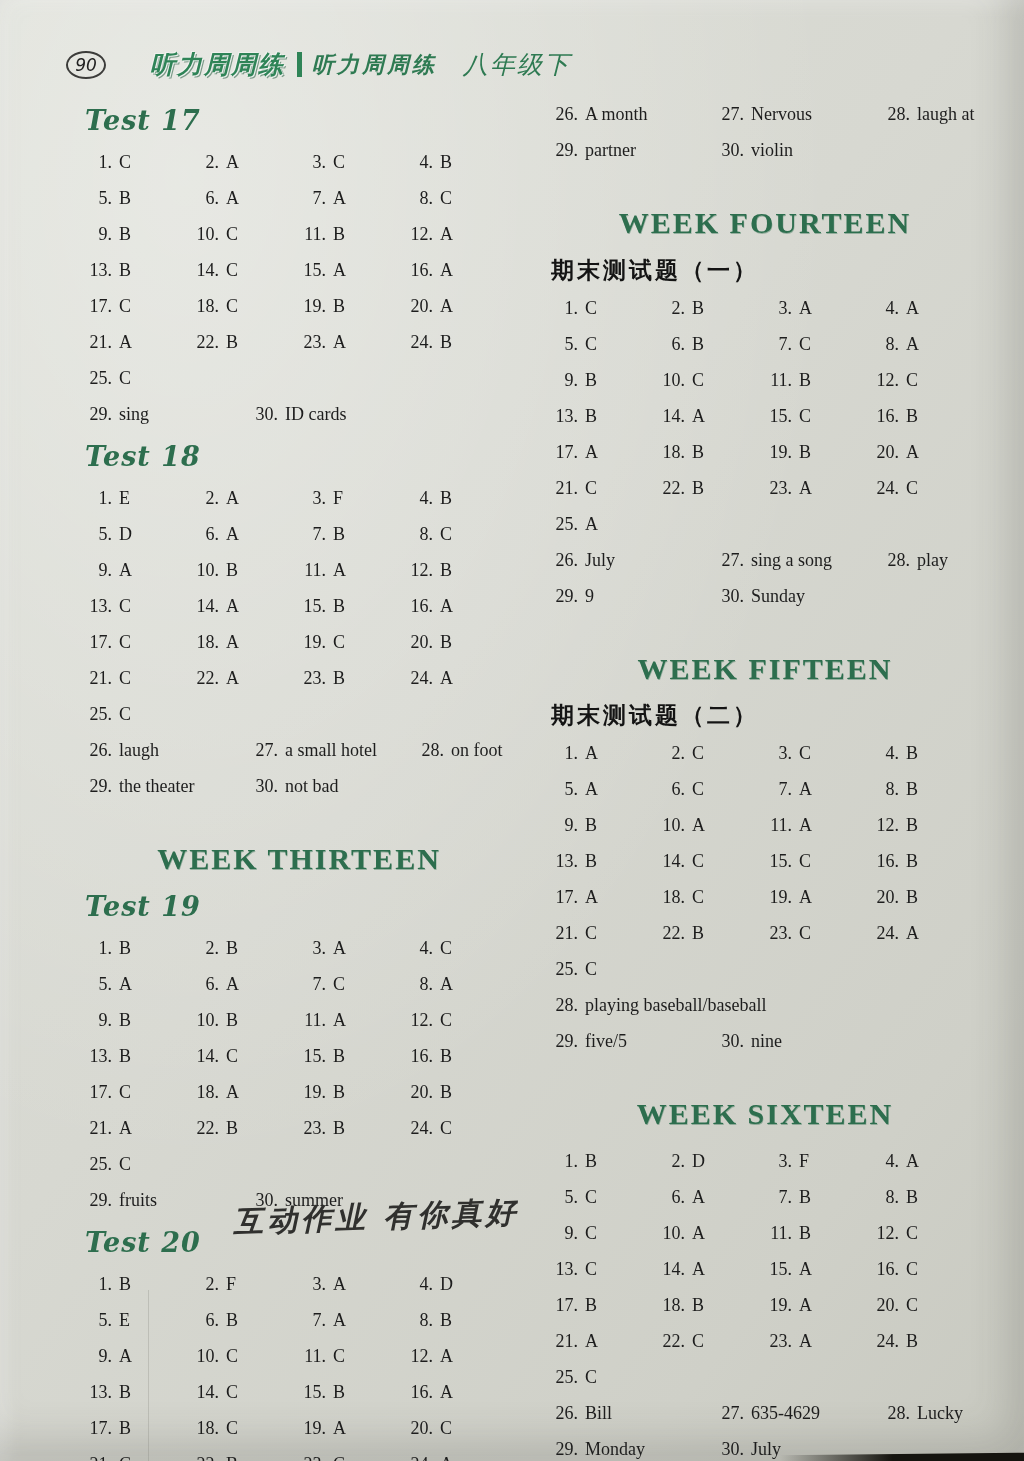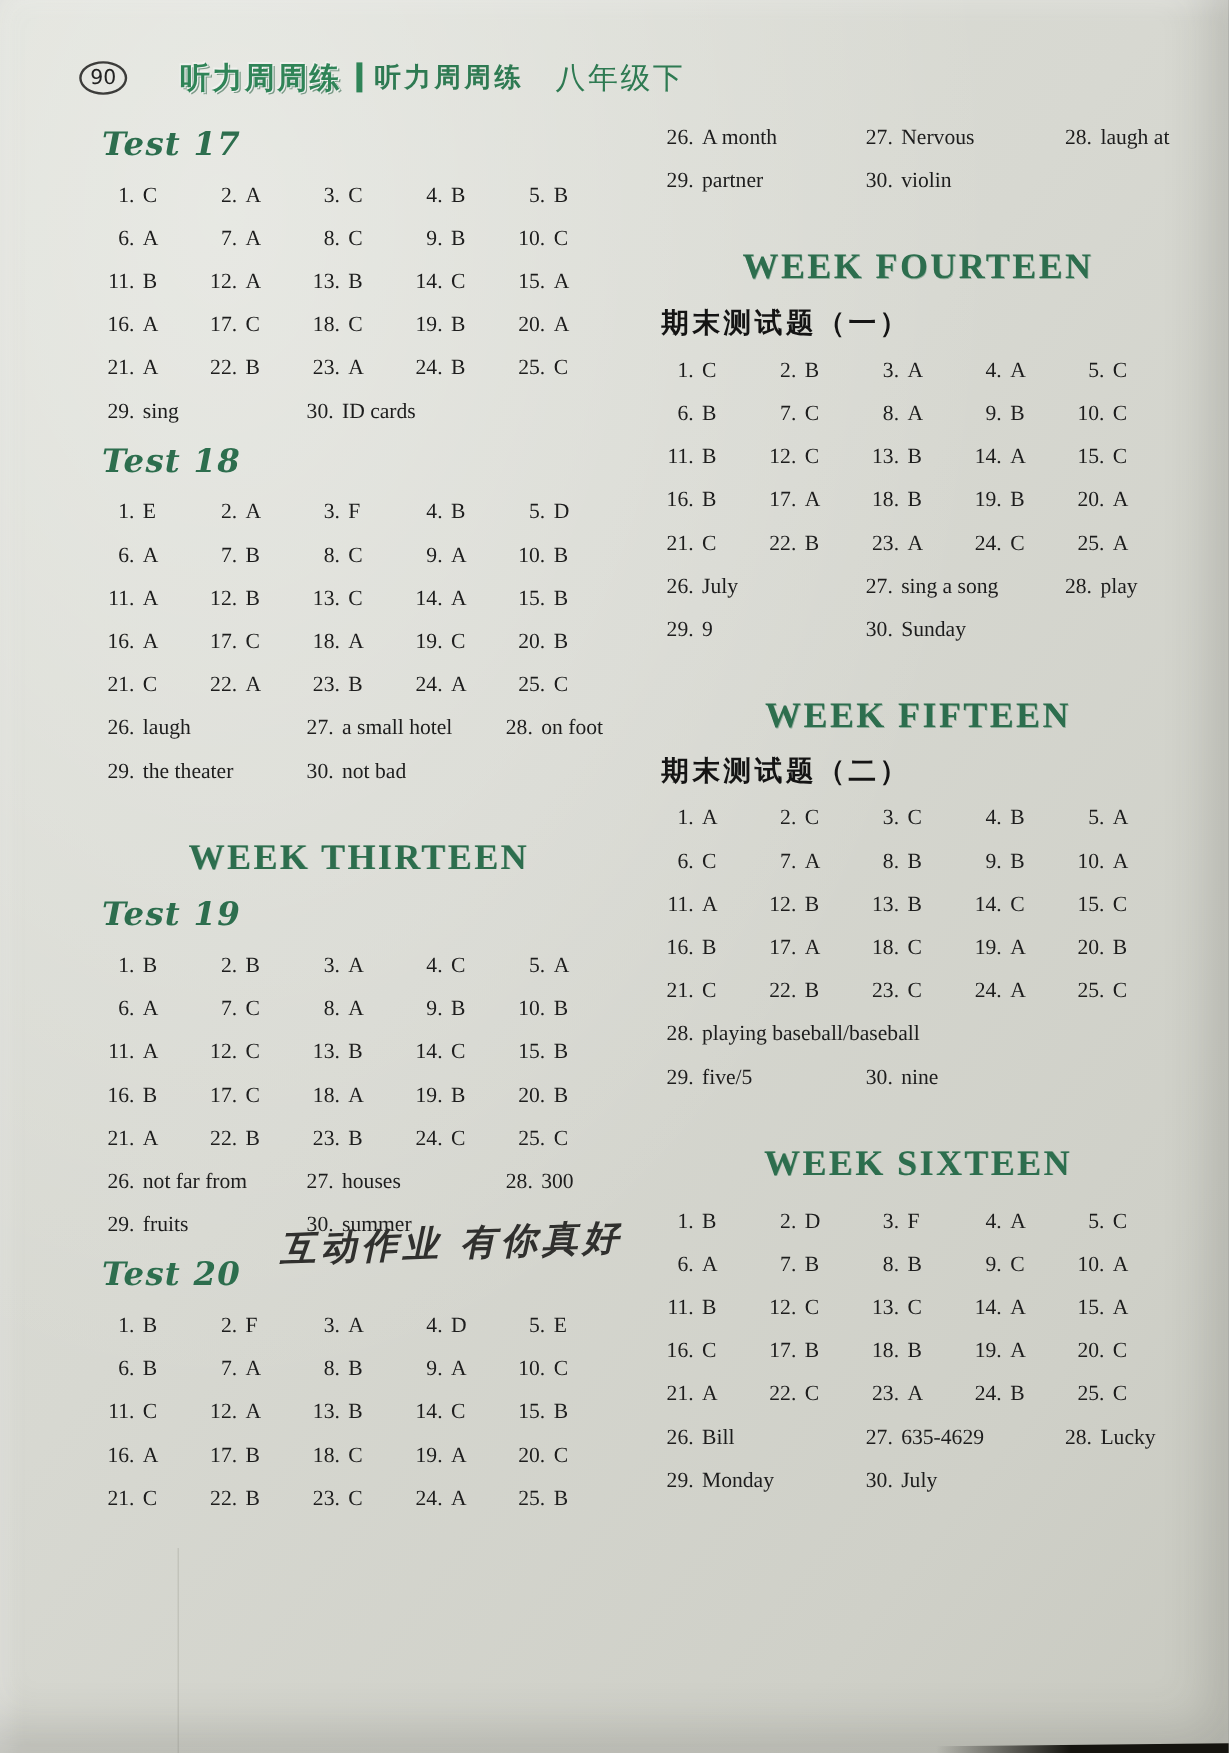--- a/index.html
+++ b/index.html
@@ -24,20 +24,21 @@
   .faint-left-line{
     position:absolute;left:148px;top:1290px;width:1px;height:171px;
     background:rgba(120,120,112,0.25);
   }
 
   
   .hdr{
     position:absolute;left:66px;top:48px;right:40px;
     display:flex;align-items:center;
     font-family:"DejaVu Sans", sans-serif;
+    font-style:italic;
   }
   .pagenum-oval{
     width:36px;height:24px;border:2px solid #3c3c3a;border-radius:50%;
     display:flex;align-items:center;justify-content:center;
     font-size:17px;color:#222;background:transparent;flex:none;
   }
   .brand{
     margin-left:44px;
     font-size:25px;font-weight:bold;color:#2f8457;letter-spacing:2px;
     text-shadow:1px 1px 0 rgba(255,255,255,0.85), -1px -1px 0 rgba(255,255,255,0.4), 2px 2px 0 rgba(35,90,60,0.55);
@@ -75,21 +76,21 @@
   }
   .handwriting{
     position:absolute;left:148px;top:-26px;
     font-family:"DejaVu Sans", sans-serif;
     font-style:italic;font-weight:bold;
     font-size:30px;color:#30302e;
     letter-spacing:4px;white-space:nowrap;
     transform:rotate(-2deg);
   }
 
-  .answers-grid{display:grid;grid-template-columns:repeat(5,1fr);}
+  .answers-grid{display:grid;grid-template-columns:repeat(4,1fr);}
   .q{line-height:36px;font-size:18px;white-space:nowrap;}
   .qn{display:inline-block;min-width:27px;text-align:right;margin-right:7px;}
   .extras-block{}
   .extras-row{display:grid;grid-template-columns:166px 166px 1fr;line-height:36px;font-size:18px;}
   .extra-item{white-space:nowrap;}
 </style>
 </head>
 <body>
 
 <div class="page">
@@ -201,25 +202,20 @@
         <span class="q"><span class="qn">19.</span><span class="qa">B</span></span>
         <span class="q"><span class="qn">20.</span><span class="qa">B</span></span>
         <span class="q"><span class="qn">21.</span><span class="qa">A</span></span>
         <span class="q"><span class="qn">22.</span><span class="qa">B</span></span>
         <span class="q"><span class="qn">23.</span><span class="qa">B</span></span>
         <span class="q"><span class="qn">24.</span><span class="qa">C</span></span>
         <span class="q"><span class="qn">25.</span><span class="qa">C</span></span>
       </div>
       <div class="extras-block">
         <div class="extras-row">
-          <span class="extra-item"><span class="qn">26.</span><span class="qa">not far from</span></span>
-          <span class="extra-item"><span class="qn">27.</span><span class="qa">houses</span></span>
-          <span class="extra-item"><span class="qn">28.</span><span class="qa">300</span></span>
-        </div>
-        <div class="extras-row">
           <span class="extra-item"><span class="qn">29.</span><span class="qa">fruits</span></span>
           <span class="extra-item"><span class="qn">30.</span><span class="qa">summer</span></span>
         </div>
       </div>
       <div class="test-label"><span>Test 20</span><span class="handwriting">互动作业 有你真好</span></div>
       <div class="answers-grid">
         <span class="q"><span class="qn">1.</span><span class="qa">B</span></span>
         <span class="q"><span class="qn">2.</span><span class="qa">F</span></span>
         <span class="q"><span class="qn">3.</span><span class="qa">A</span></span>
         <span class="q"><span class="qn">4.</span><span class="qa">D</span></span>

